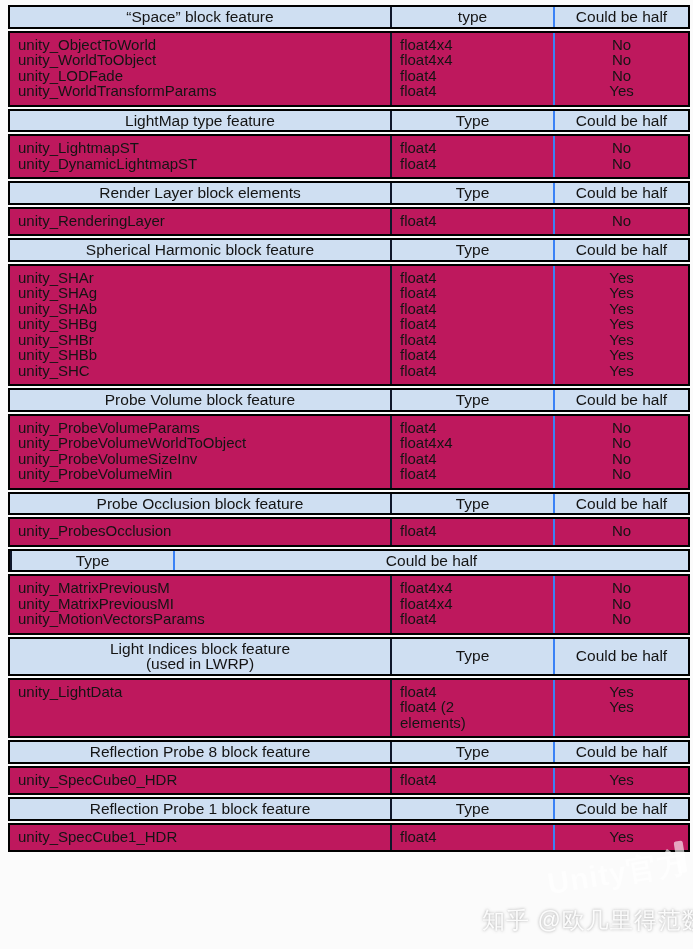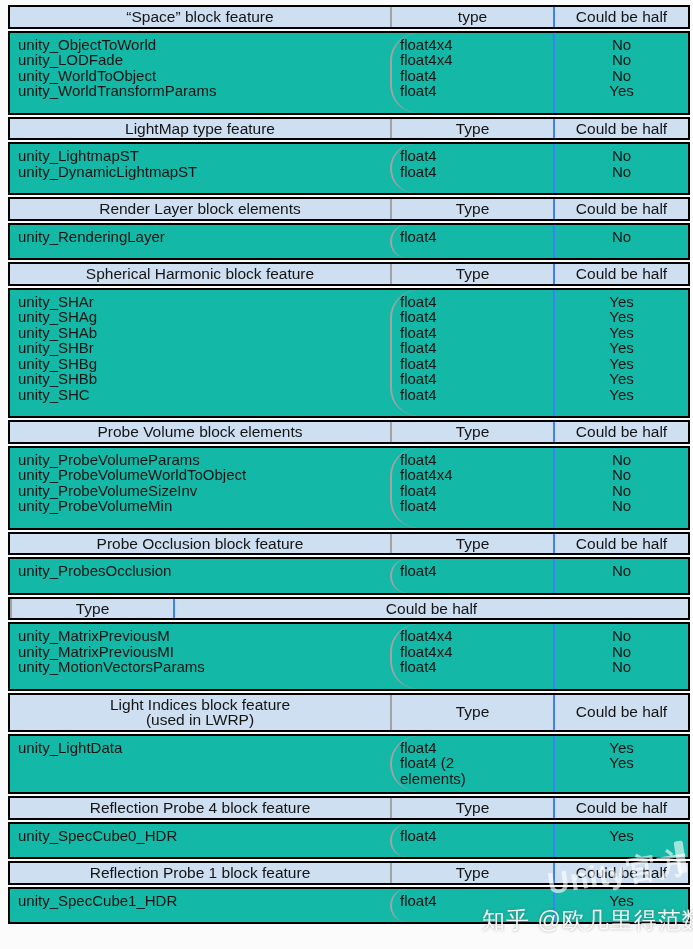--- a/index.html
+++ b/index.html
@@ -14,44 +14,44 @@
   .table-wrap {
     position: absolute;
     left: 8px; top: 5px;
     width: 682px;
   }
   .box {
     box-sizing: border-box;
     border: 2px solid #000;
     display: flex;
     margin-bottom: 2px;
-    background: #14b8a6;
+    background: #be185d;
   }
   .box.header { background: #cfdff2; }
   .cell {
     box-sizing: border-box;
     font-size: 15px;
     line-height: 15.5px;
     overflow: hidden;
   }
   .c1 { flex: 0 0 380px; }
-  .c2 { flex: 0 0 163px; border-left: 2px solid #a3a3a3; }
+  .c2 { flex: 0 0 163px; border-left: 2px solid #0f172a; }
   .c3 { flex: 1 1 auto;  border-left: 2px solid #3b82f6; }
   .header .cell {
     display: flex;
     align-items: center;
     justify-content: center;
     text-align: center;
     font-size: 15.5px;
     padding: 2px 3px;
     white-space: pre-line;
   }
   .databox .c1 { padding: 4px 8px 6px; white-space: nowrap; }
-  .databox .c2 { padding: 4px 8px 6px; white-space: pre-line; border-radius: 28px; }
-  .databox .c3 { padding: 4px 2px 14px; text-align: center; }
+  .databox .c2 { padding: 4px 8px 6px; white-space: pre-line; }
+  .databox .c3 { padding: 4px 2px 6px; text-align: center; }
   .line { display: block; }
 
   
   .wm-brand {
     position: absolute;
     left: 551px; top: 864px;
     font-size: 30px;
     font-weight: bold;
     color: rgba(255,255,255,0.62);
     transform: rotate(-9deg);
@@ -88,22 +88,22 @@
 
 <div class="table-wrap">
     <div class="box header">
       <div class="cell c1">“Space” block feature</div>
       <div class="cell c2">type</div>
       <div class="cell c3">Could be half</div>
     </div>
     <div class="box databox">
       <div class="cell c1">
         <div class="line">unity_ObjectToWorld</div>
+        <div class="line">unity_WorldToObject</div>
         <div class="line">unity_LODFade</div>
-        <div class="line">unity_WorldToObject</div>
         <div class="line">unity_WorldTransformParams</div>
       </div>
       <div class="cell c2"><div class="line">float4x4</div><div class="line">float4x4</div><div class="line">float4</div><div class="line">float4</div></div>
       <div class="cell c3">
         <div class="line">No</div>
         <div class="line">No</div>
         <div class="line">No</div>
         <div class="line">Yes</div>
       </div>
     </div>
@@ -140,38 +140,38 @@
     <div class="box header">
       <div class="cell c1">Spherical Harmonic block feature</div>
       <div class="cell c2">Type</div>
       <div class="cell c3">Could be half</div>
     </div>
     <div class="box databox">
       <div class="cell c1">
         <div class="line">unity_SHAr</div>
         <div class="line">unity_SHAg</div>
         <div class="line">unity_SHAb</div>
+        <div class="line">unity_SHBg</div>
         <div class="line">unity_SHBr</div>
-        <div class="line">unity_SHBg</div>
         <div class="line">unity_SHBb</div>
         <div class="line">unity_SHC</div>
       </div>
       <div class="cell c2"><div class="line">float4</div><div class="line">float4</div><div class="line">float4</div><div class="line">float4</div><div class="line">float4</div><div class="line">float4</div><div class="line">float4</div></div>
       <div class="cell c3">
         <div class="line">Yes</div>
         <div class="line">Yes</div>
         <div class="line">Yes</div>
         <div class="line">Yes</div>
         <div class="line">Yes</div>
         <div class="line">Yes</div>
         <div class="line">Yes</div>
       </div>
     </div>
     <div class="box header">
-      <div class="cell c1">Probe Volume block elements</div>
+      <div class="cell c1">Probe Volume block feature</div>
       <div class="cell c2">Type</div>
       <div class="cell c3">Could be half</div>
     </div>
     <div class="box databox">
       <div class="cell c1">
         <div class="line">unity_ProbeVolumeParams</div>
         <div class="line">unity_ProbeVolumeWorldToObject</div>
         <div class="line">unity_ProbeVolumeSizeInv</div>
         <div class="line">unity_ProbeVolumeMin</div>
       </div>
@@ -225,21 +225,21 @@
         <div class="line">unity_LightData</div>
       </div>
       <div class="cell c2"><div class="line">float4</div><div class="line">float4 (2
 elements)</div></div>
       <div class="cell c3">
         <div class="line">Yes</div>
         <div class="line">Yes</div>
       </div>
     </div>
     <div class="box header">
-      <div class="cell c1">Reflection Probe 4 block feature</div>
+      <div class="cell c1">Reflection Probe 8 block feature</div>
       <div class="cell c2">Type</div>
       <div class="cell c3">Could be half</div>
     </div>
     <div class="box databox">
       <div class="cell c1">
         <div class="line">unity_SpecCube0_HDR</div>
       </div>
       <div class="cell c2"><div class="line">float4</div></div>
       <div class="cell c3">
         <div class="line">Yes</div>

